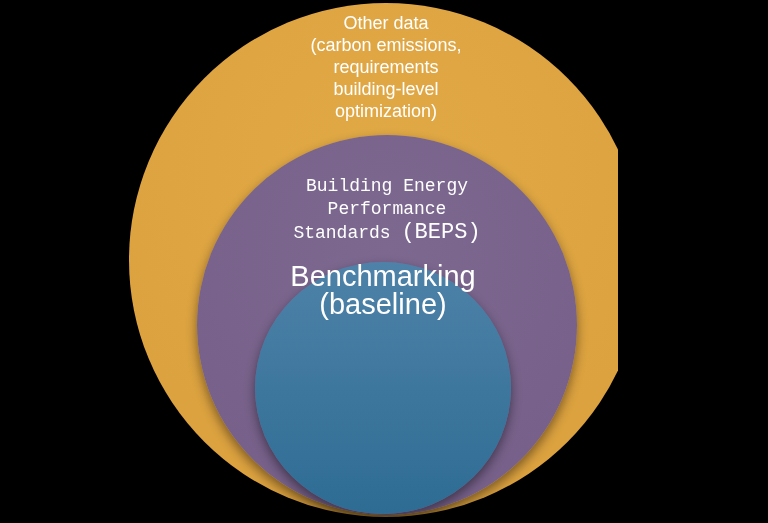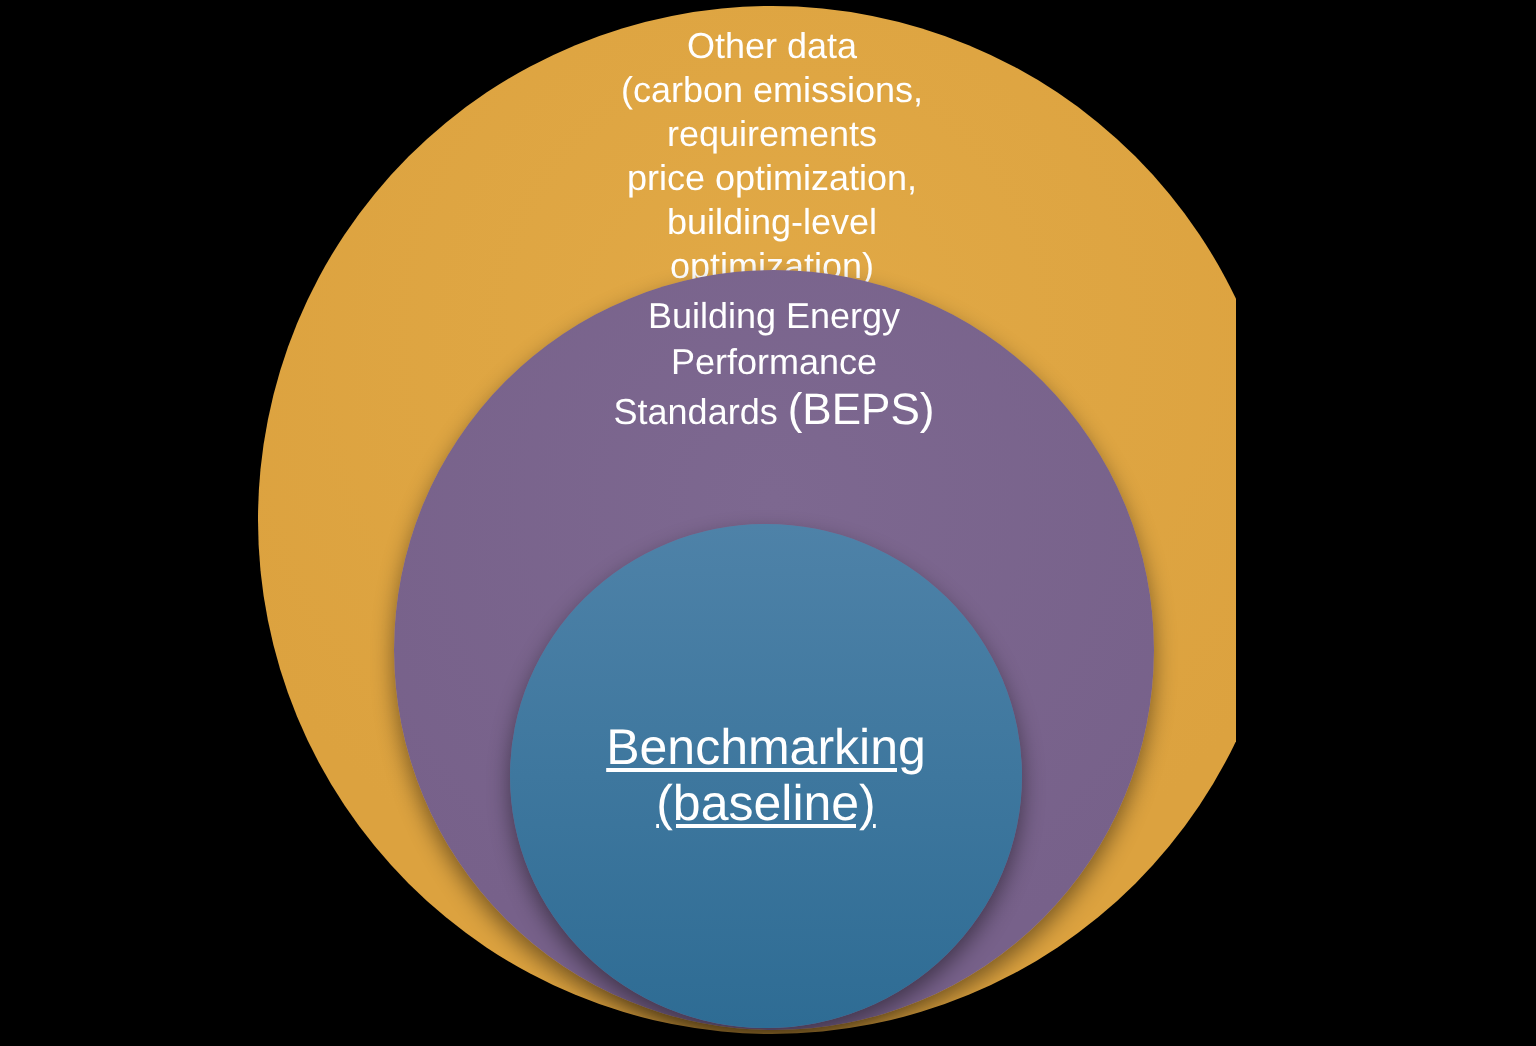--- a/index.html
+++ b/index.html
@@ -42,49 +42,47 @@
     left: 0; right: 0;
     text-align: center;
     color: var(--text, #ffffff);
   }
   .label-orange {
     top: 9px;
     font-size: 18px;
     line-height: 22px;
   }
   .label-purple {
-    top: 12px;
+    top: 40px;
     font-size: 18px;
     line-height: 23px;
+    font-family: Liberation Mono, monospace;
   }
   .beps-acronym {
     font-size: 22px;
     margin-top: 41px;
   }
   .label-blue {
     top: 0; bottom: 0;
     display: flex;
     flex-direction: column;
-    justify-content: center;
-    font-size: 25px;
+    font-size: 29px;
     line-height: 28px;
-    text-decoration: underline;
   }
 </style>
 </head>
 <body>
 
 <div class="stage">
 
   <div class="ring ring-orange" style="--fill: #dca23f; --fill-hi: #e1a946;">
     <div class="label label-orange" style="--text: #ffffff;">
         <div>Other data</div>
         <div>(carbon emissions,</div>
         <div>requirements</div>
-        <div>price optimization,</div>
         <div>building-level</div>
         <div>optimization)</div>
       </div>
   </div>
 
   <div class="ring ring-purple" style="--fill: #77618a; --fill-hi: #7d6890;">
     <div class="label label-purple" style="--text: #ffffff;">
       <div>
           <div>Building Energy</div>
           <div>Performance</div>

